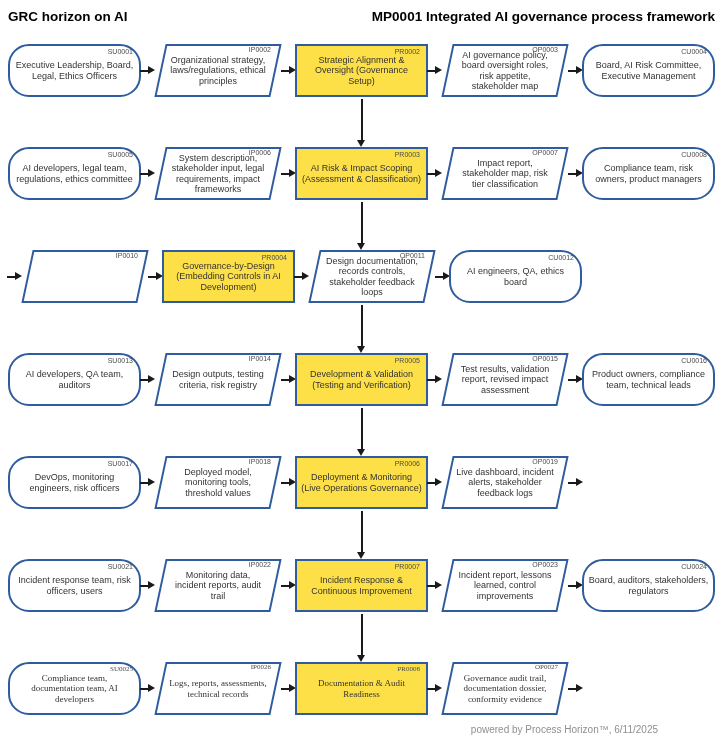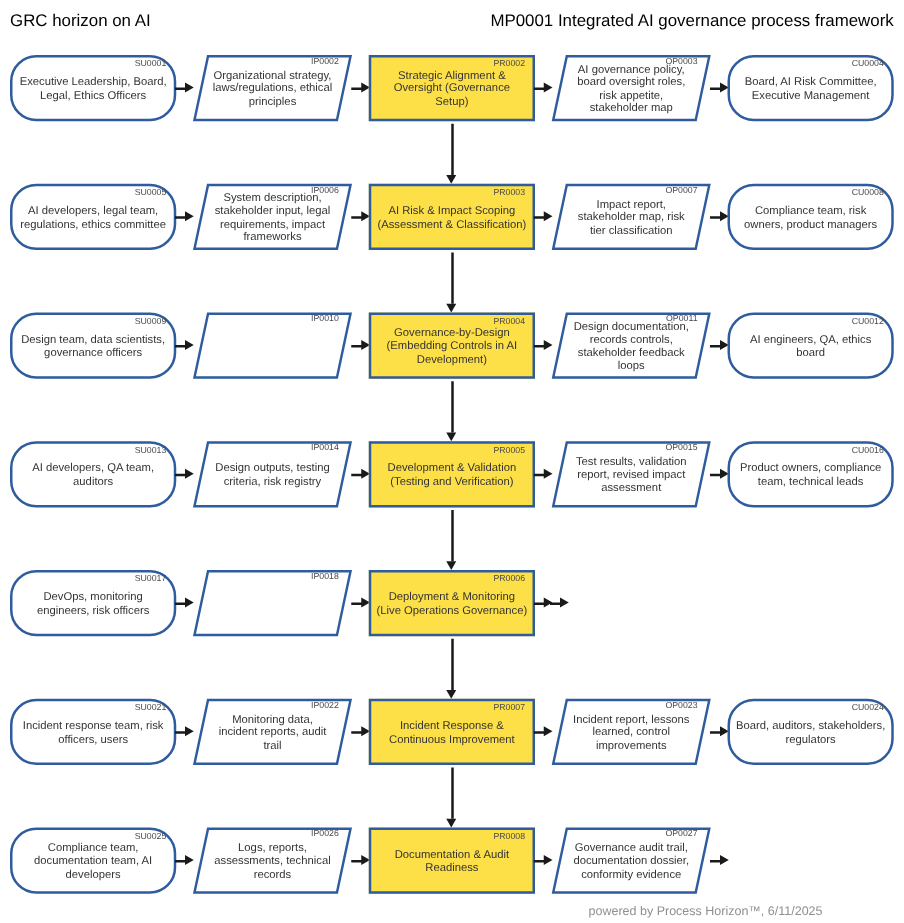--- a/index.html
+++ b/index.html
@@ -9,24 +9,24 @@
     --arrow:#1a1a1a;
     --footer-text:#8f8f8f;
   }
   *{box-sizing:border-box;margin:0;padding:0;}
   html,body{width:723px;height:738px;background:#ffffff;overflow:hidden;
     font-family:"Liberation Sans",sans-serif;}
   .page{width:723px;height:738px;padding:0 8px;}
   
   .header{display:flex;justify-content:space-between;align-items:flex-start;
     padding-top:9px;height:44px;}
-  .header .title{font-size:13.5px;font-weight:normal;color:#000;text-align:right;}
+  .header .title{font-size:13.5px;font-weight:bold;color:#000;text-align:right;}
   
   .row{position:relative;height:103px;display:flex;align-items:flex-start;}
-  .row.last{height:53px;}
+  .row.last{height:53px;font-family:Liberation Serif, serif;}
   .shape{position:relative;height:53px;display:flex;align-items:center;
     justify-content:center;text-align:center;color:var(--shape-text);
     font-size:9px;line-height:1.15;}
   .rounded{flex:0 0 133px;border:2px solid var(--shape-border);
     border-radius:21px;padding:2px 4px;background:#fff;}
   .rect{flex:0 0 133px;border:2px solid var(--shape-border);
     padding:2px 4px;background:#fde047;}
   .para{flex:0 0 128px;padding:2px 15px;}
   .para::before{content:'';position:absolute;top:0;bottom:0;left:6px;right:6px;
     border:2px solid var(--shape-border);transform:skewX(-12deg);background:#fff;}
@@ -111,24 +111,20 @@
     </div>
     <div class="h-arrow"></div>
     <div class="shape rounded">
       <span class="code">CU0008</span>
       <span class="txt">Compliance team, risk owners, product managers</span>
     </div>
     <div class="v-arrow"></div>
   </div>
 
   <div class="row">
-    <div class="shape rounded">
-      <span class="code">SU0009</span>
-      <span class="txt">Design team, data scientists, governance officers</span>
-    </div>
     <div class="h-arrow"></div>
     <div class="shape para">
       <span class="code">IP0010</span>
     </div>
     <div class="h-arrow"></div>
     <div class="shape rect">
       <span class="code">PR0004</span>
       <span class="txt">Governance-by-Design (Embedding Controls in AI Development)</span>
     </div>
     <div class="h-arrow"></div>
@@ -173,27 +169,32 @@
   </div>
 
   <div class="row">
     <div class="shape rounded">
       <span class="code">SU0017</span>
       <span class="txt">DevOps, monitoring engineers, risk officers</span>
     </div>
     <div class="h-arrow"></div>
     <div class="shape para">
       <span class="code">IP0018</span>
+      <span class="txt">Deployed model, monitoring tools, threshold values</span>
     </div>
     <div class="h-arrow"></div>
     <div class="shape rect">
       <span class="code">PR0006</span>
       <span class="txt">Deployment &amp; Monitoring (Live Operations Governance)</span>
     </div>
     <div class="h-arrow"></div>
+    <div class="shape para">
+      <span class="code">OP0019</span>
+      <span class="txt">Live dashboard, incident alerts, stakeholder feedback logs</span>
+    </div>
     <div class="h-arrow"></div>
     <div class="v-arrow"></div>
   </div>
 
   <div class="row">
     <div class="shape rounded">
       <span class="code">SU0021</span>
       <span class="txt">Incident response team, risk officers, users</span>
     </div>
     <div class="h-arrow"></div>

